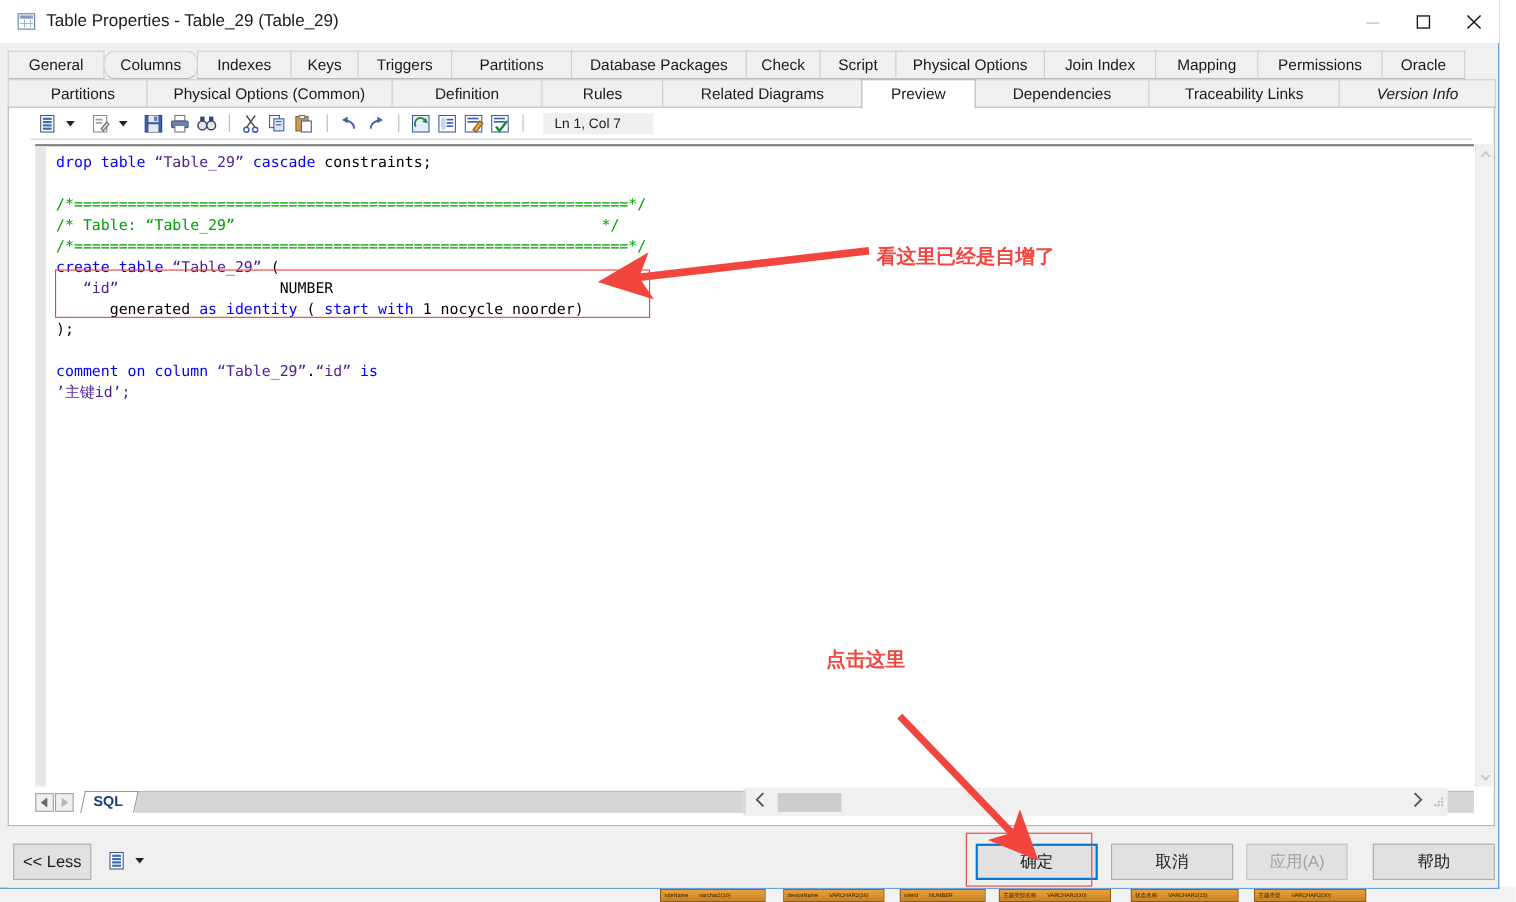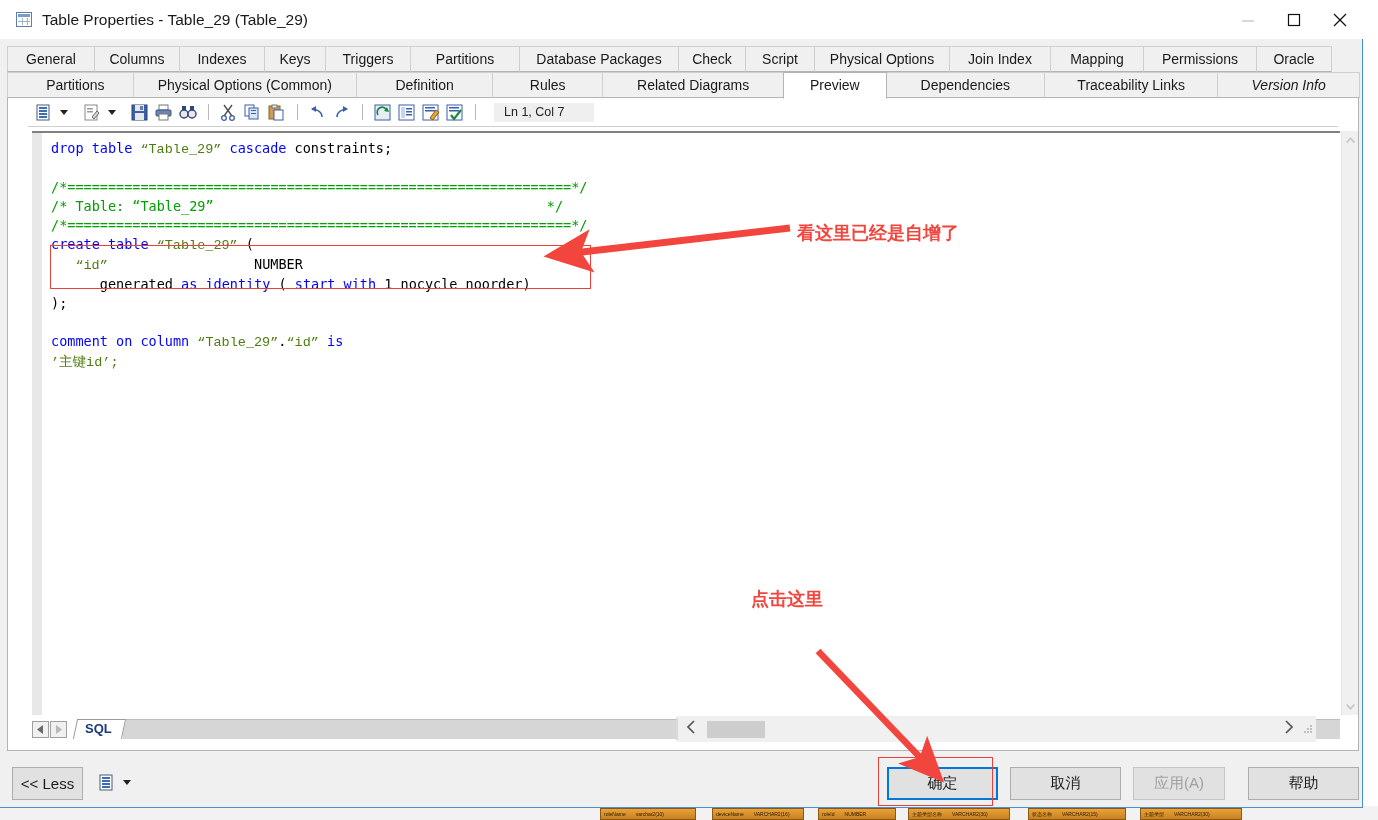--- a/index.html
+++ b/index.html
@@ -113,21 +113,21 @@
   #code {
     flex: 1; position: relative;
     font-family: "DejaVu Sans Mono", monospace;
     font-size: 13.5px; line-height: 19px;
     color: #000000;
     padding: 6px 0 0 9px;
     white-space: pre;
     overflow: hidden;
   }
   .k { color: #0000ff; }
-  .s { color: #4d7c0f; font-family: Liberation Mono, monospace; }
+  .s { color: #4c1d95; }
   .c { color: #00a000; }
   .n { color: #000000; }
 
   
   #vscroll {
     position: absolute; right: 0; top: 33px; width: 17px; height: 584px;
     background: #f0f0f0; border-left: 1px solid #e3e3e3;
   }
   .vsb-arrow { position: absolute; left: 0; width: 17px; height: 17px; display: flex; align-items: center; justify-content: center; }
   #vsb-up { top: 0; } #vsb-down { bottom: 0; }
@@ -207,21 +207,21 @@
               <line x1="2" y1="2" x2="14" y2="14" stroke="#111" stroke-width="1.3"></line>
               <line x1="14" y1="2" x2="2" y2="14" stroke="#111" stroke-width="1.3"></line>
             </svg>
         </div>
       </div>
     </div>
 
     <div id="tabrows">
       <div class="tabrow" id="tabrow1">
           <div class="tab" style="width: 88px;"><span>General</span></div>
-          <div class="tab" style="width: 86px;"><span>Columns</span></div>
+          <div class="tab" style="width: 86px; border-radius: 11px;"><span>Columns</span></div>
           <div class="tab" style="width: 86px;"><span>Indexes</span></div>
           <div class="tab" style="width: 62px;"><span>Keys</span></div>
           <div class="tab" style="width: 86px;"><span>Triggers</span></div>
           <div class="tab" style="width: 110px;"><span>Partitions</span></div>
           <div class="tab" style="width: 160px;"><span>Database Packages</span></div>
           <div class="tab" style="width: 68px;"><span>Check</span></div>
           <div class="tab" style="width: 70px;"><span>Script</span></div>
           <div class="tab" style="width: 136px;"><span>Physical Options</span></div>
           <div class="tab" style="width: 102px;"><span>Join Index</span></div>
           <div class="tab" style="width: 94px;"><span>Mapping</span></div>

